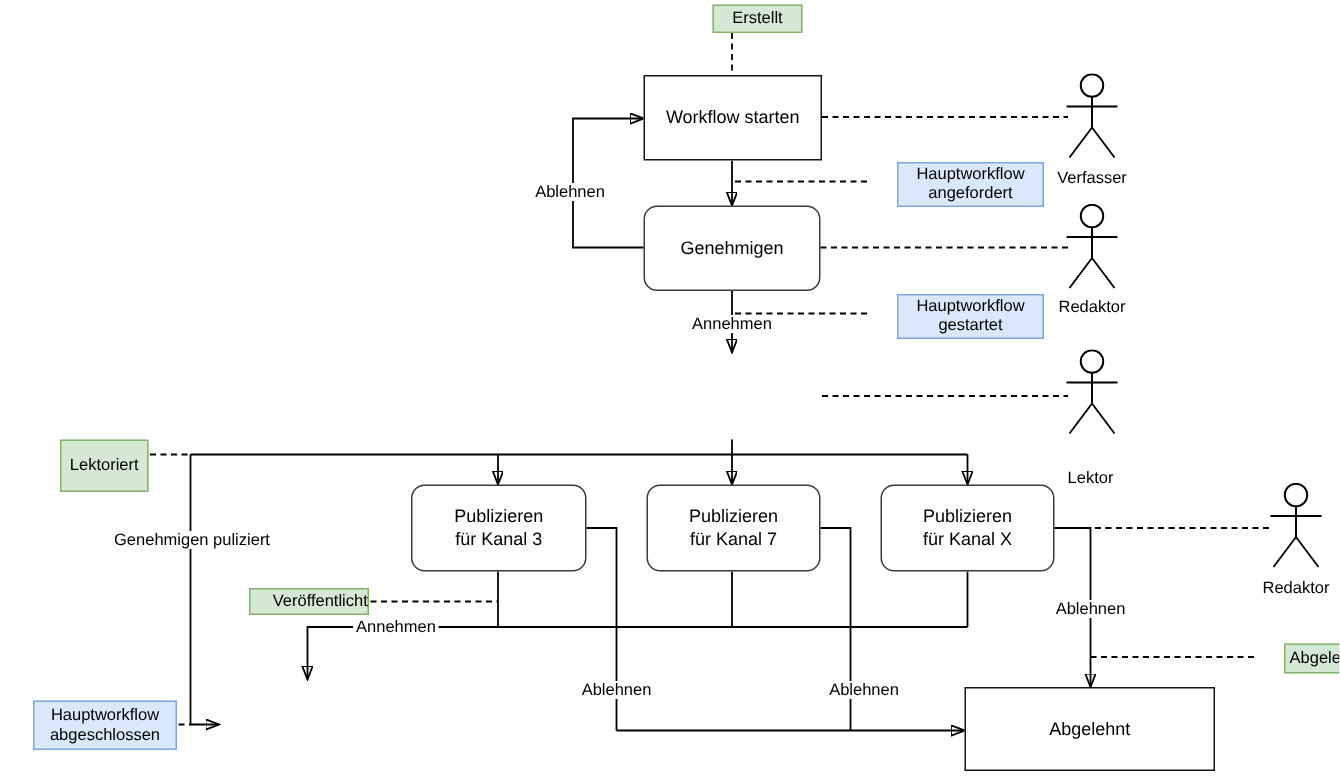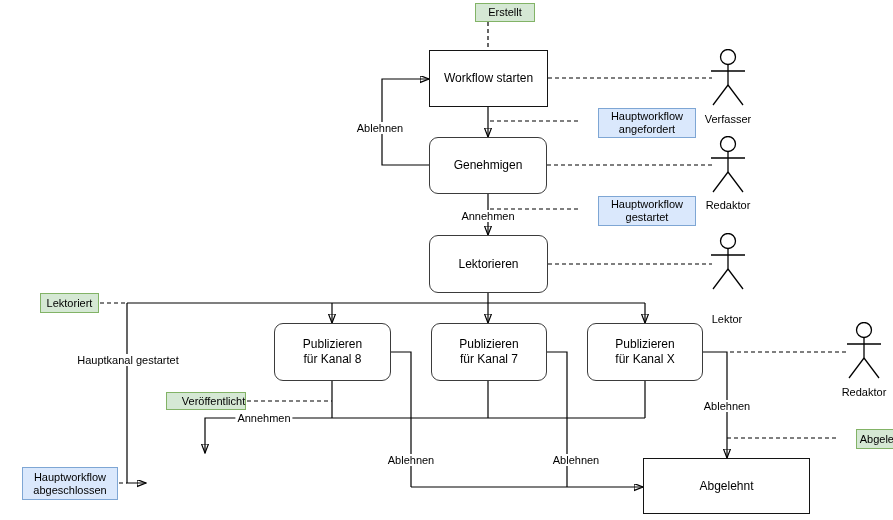--- a/index.html
+++ b/index.html
@@ -84,62 +84,59 @@
     <span>Erstellt</span>
   </div>
   <div class="badge blue" style="left:578px;top:108px;width:98px;height:30px;">
     <span>Hauptworkflow</span>
     <span>angefordert</span>
   </div>
   <div class="badge blue" style="left:578px;top:196px;width:98px;height:30px;">
     <span>Hauptworkflow</span>
     <span>gestartet</span>
   </div>
-  <div class="badge green" style="left:20px;top:293px;width:59px;height:20px;">
+  <div class="badge green" style="left:20px;top:293px;width:59px;height:35px;">
     <span>Lektoriert</span>
   </div>
   <div class="badge green" style="left:146px;top:392px;width:80px;height:18px;padding-left:15px;">
     <span>Veröffentlicht</span>
   </div>
   <div class="badge blue" style="left:2px;top:467px;width:96px;height:33px;">
     <span>Hauptworkflow</span>
     <span>abgeschlossen</span>
   </div>
   <div class="badge green" style="left:836px;top:429px;width:57px;height:20px;">
     <span>Abgelehnt</span>
   </div>
 
   <div class="node round" style="left:429px;top:137px;width:118px;height:57px;">
     <span>Genehmigen</span>
   </div>
   <div class="node rect" style="left:429px;top:50px;width:119px;height:57px;">
     <span>Workflow starten</span>
   </div>
-  <div class="node round" style="left:429px;top:235px;width:119px;height:58px;">
-    <span>Lektorieren</span>
-  </div>
   <div class="node round" style="left:274px;top:323px;width:117px;height:58px;">
     <span>Publizieren</span>
-    <span>für Kanal 8</span>
+    <span>für Kanal 3</span>
   </div>
   <div class="node round" style="left:431px;top:323px;width:116px;height:58px;">
     <span>Publizieren</span>
     <span>für Kanal 7</span>
   </div>
   <div class="node round" style="left:587px;top:323px;width:116px;height:58px;">
     <span>Publizieren</span>
     <span>für Kanal X</span>
   </div>
   <div class="node rect" style="left:643px;top:458px;width:167px;height:56px;">
     <span>Abgelehnt</span>
   </div>
 
   <div class="edge-label" style="left:380px;top:128px;">Ablehnen</div>
   <div class="edge-label" style="left:488px;top:216px;">Annehmen</div>
-  <div class="edge-label" style="left:128px;top:360px;">Hauptkanal gestartet</div>
+  <div class="edge-label" style="left:128px;top:360px;">Genehmigen puliziert</div>
   <div class="edge-label" style="left:264px;top:418px;">Annehmen</div>
   <div class="edge-label" style="left:411px;top:460px;">Ablehnen</div>
   <div class="edge-label" style="left:576px;top:460px;">Ablehnen</div>
   <div class="edge-label" style="left:727px;top:406px;">Ablehnen</div>
 
   <div class="actor" style="left:710px;top:49px;">
     <svg width="36" height="58" viewBox="0 0 36 58">
       <g fill="none" stroke="#000" stroke-width="1.3">
         <circle cx="18" cy="8" r="7.5" fill="#fff"></circle>
         <line x1="18" y1="15.5" x2="18" y2="36"></line>

